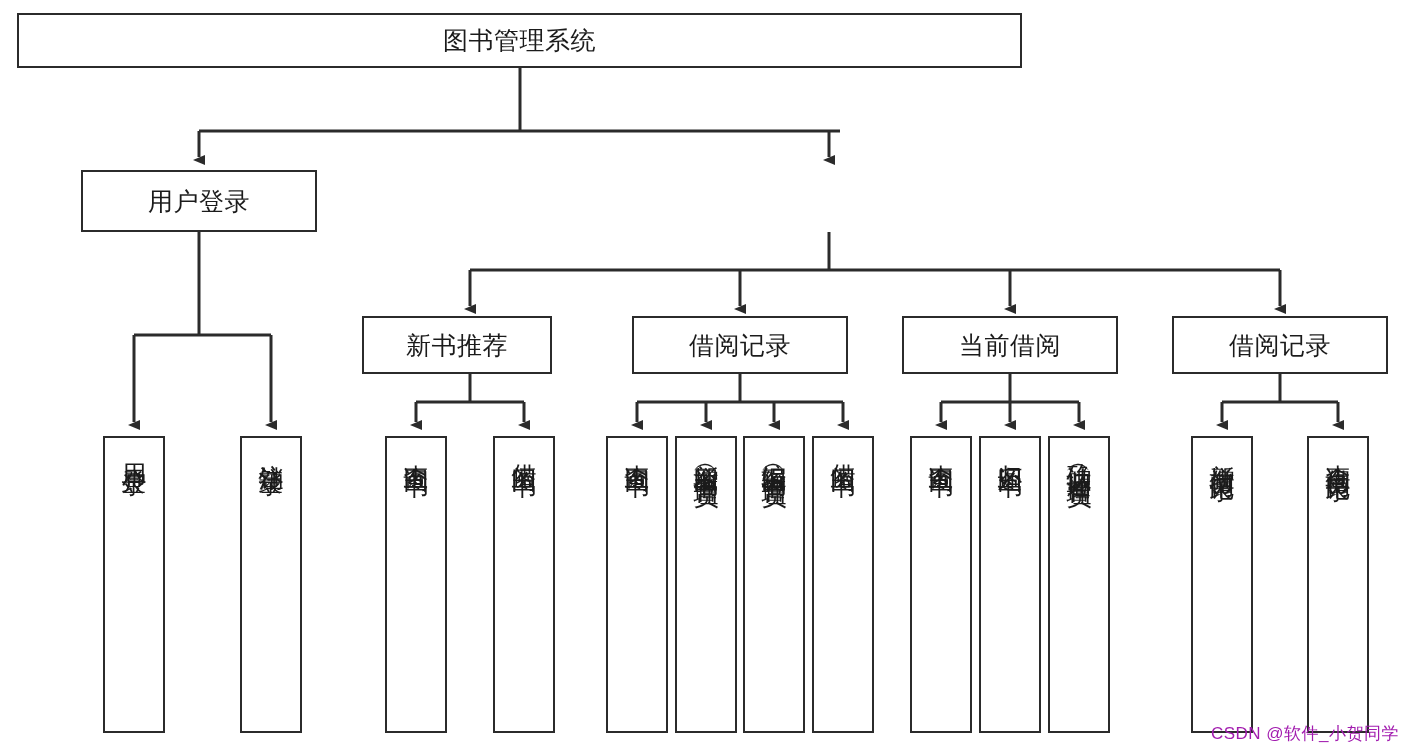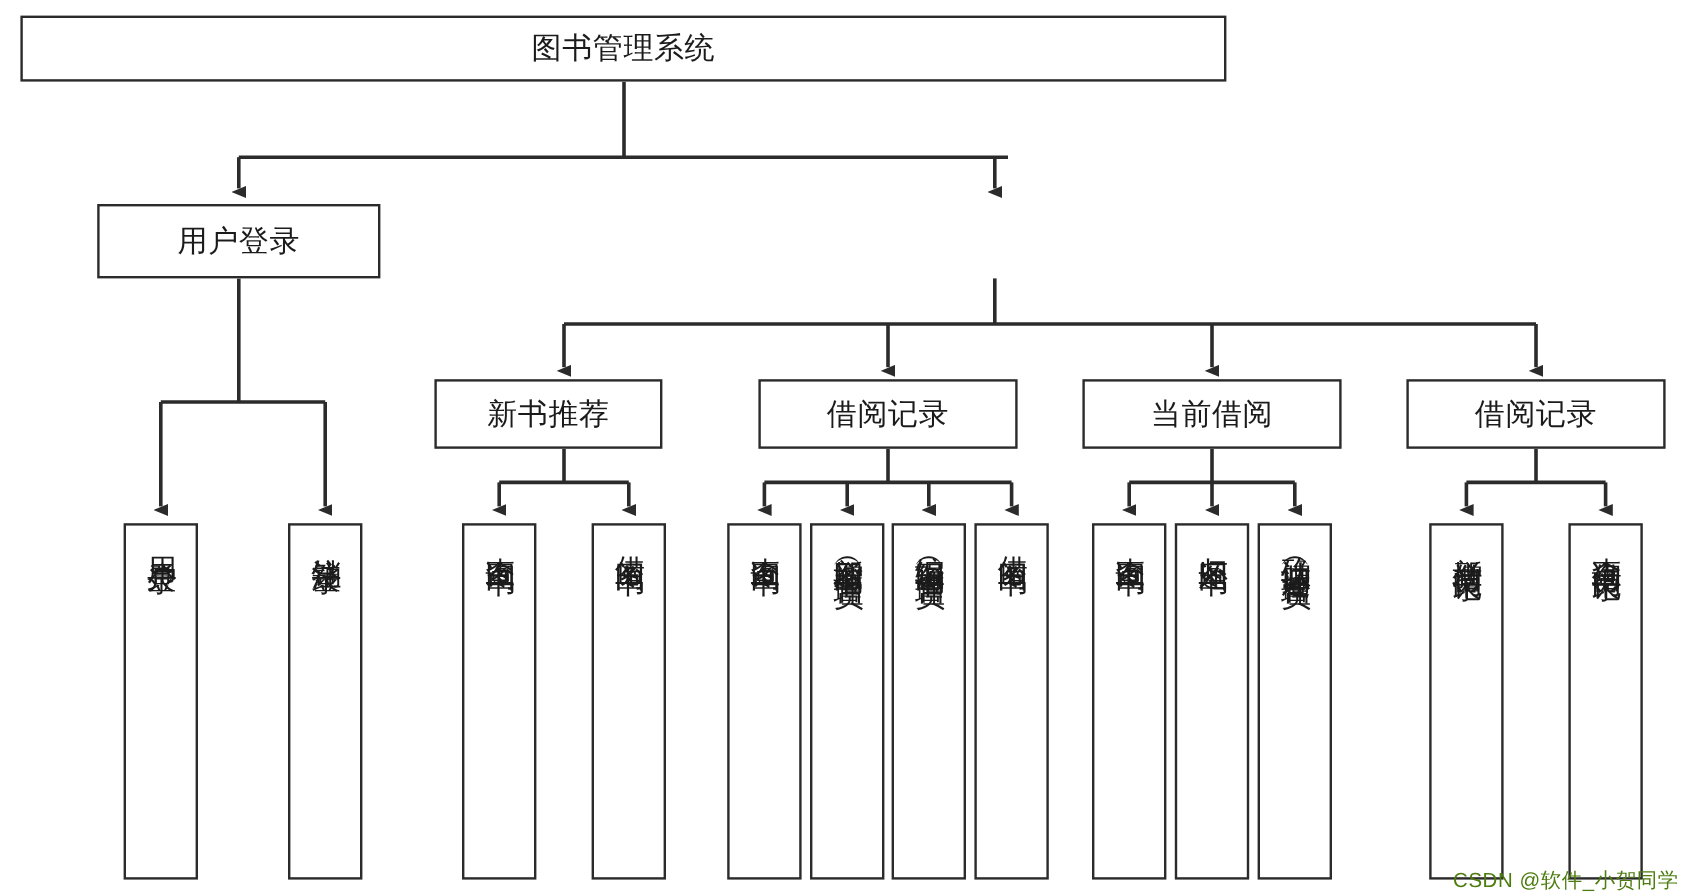--- a/index.html
+++ b/index.html
@@ -57,21 +57,21 @@
     font-size: 25px;
     letter-spacing: 3px;
     line-height: 1;
     white-space: nowrap;
   }
   .watermark {
     position: absolute;
     right: 6px;
     bottom: 2px;
     font-size: 17px;
-    color: #4d7c0f;
+    color: #a21caf;
     white-space: nowrap;
     letter-spacing: 0.5px;
   }
 </style>
 </head>
 <body>
 
 <div id="diagram-root">
 
   <svg class="connectors" viewBox="0 0 1405 747">

